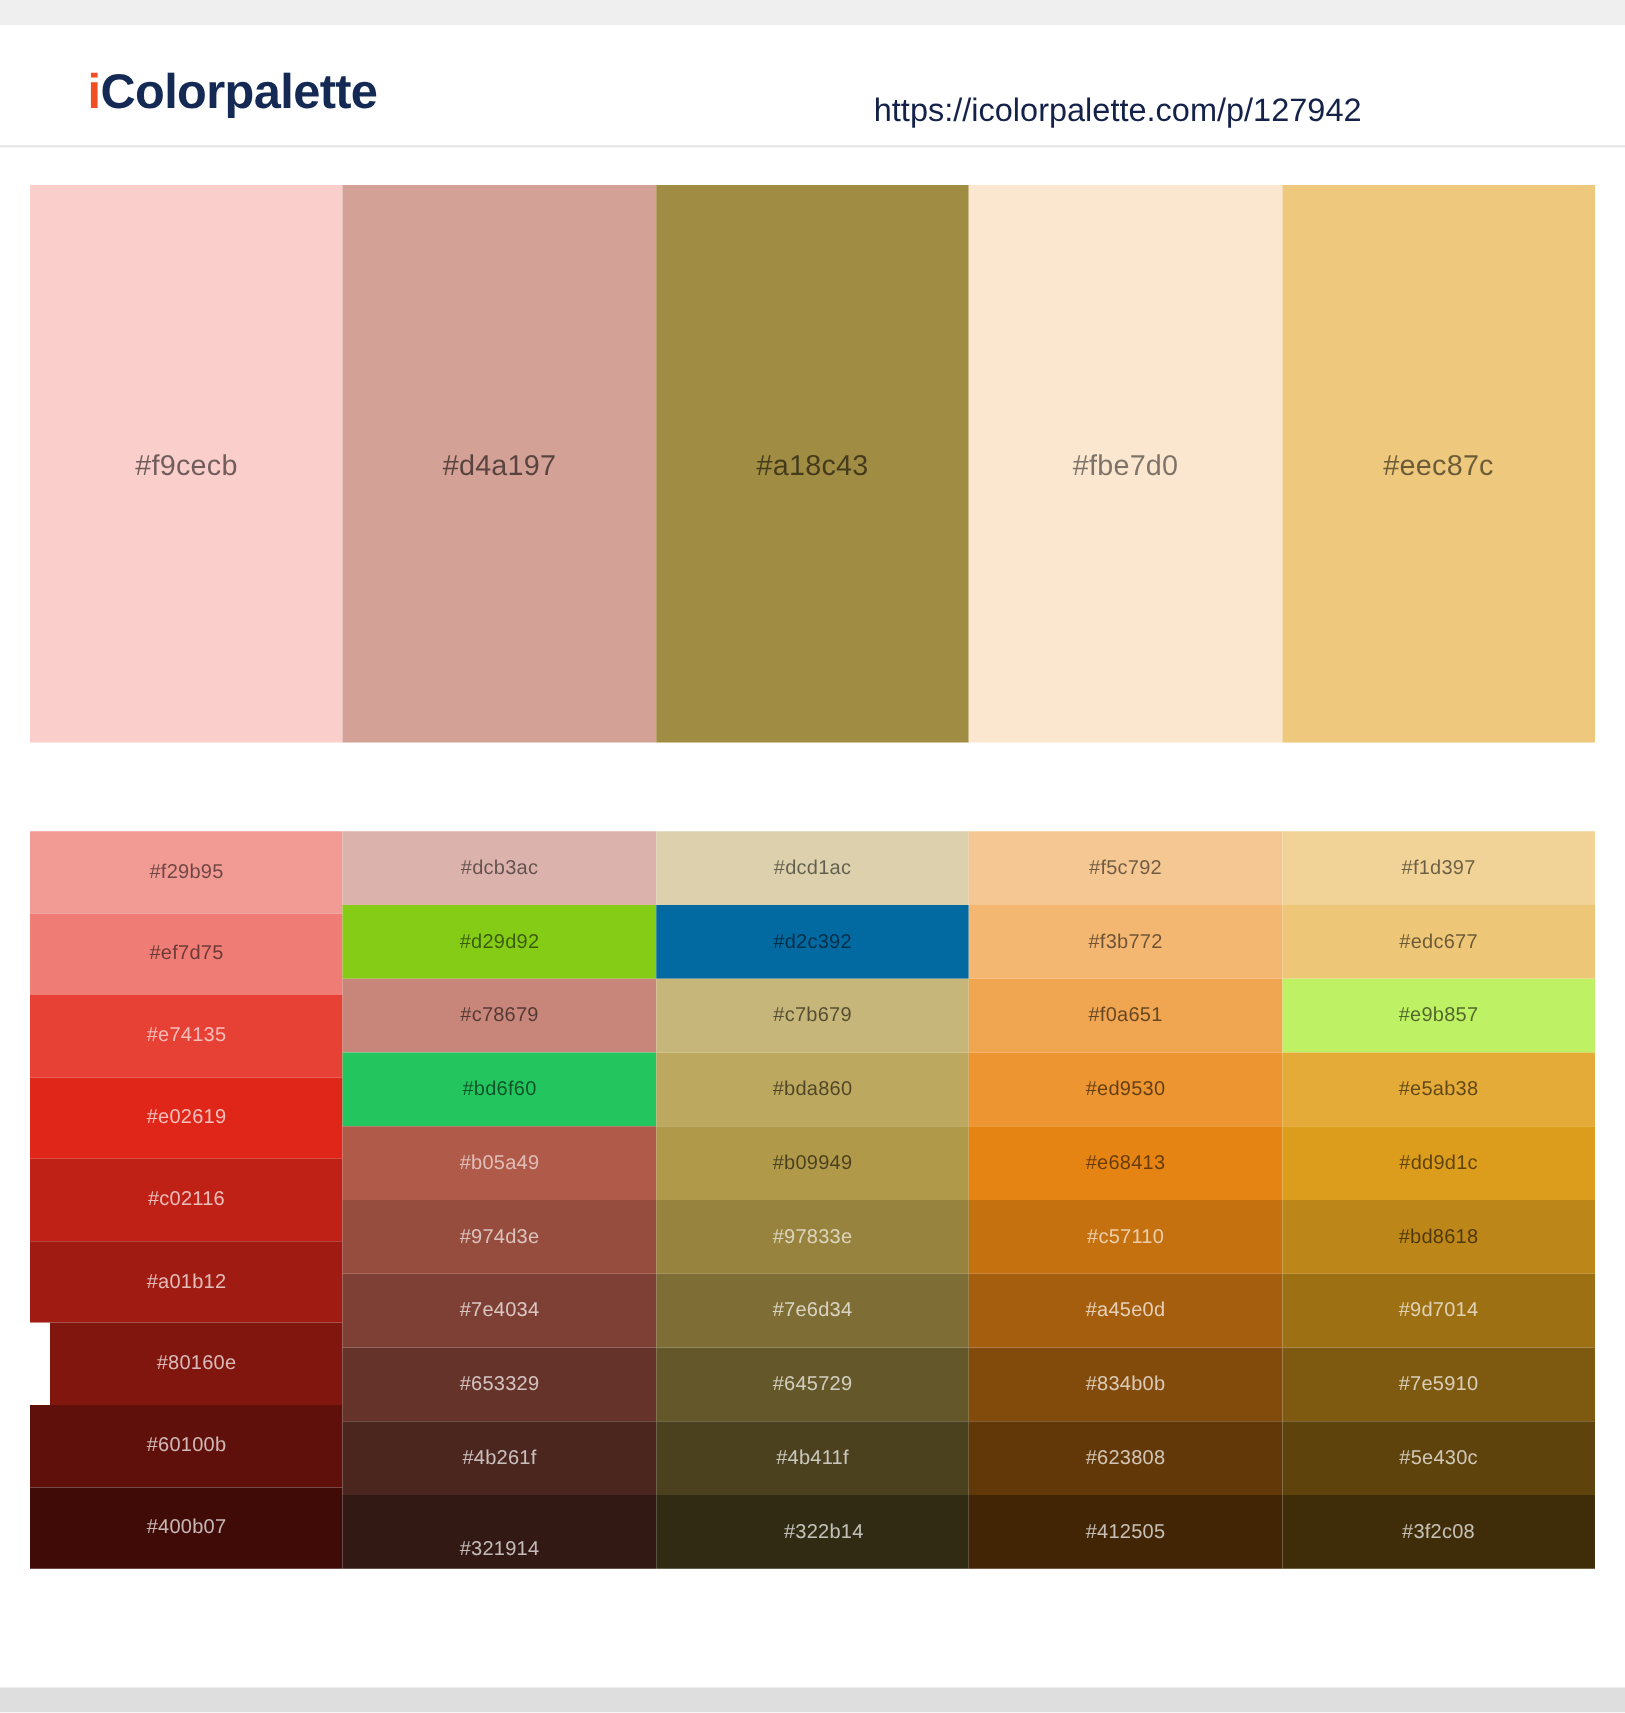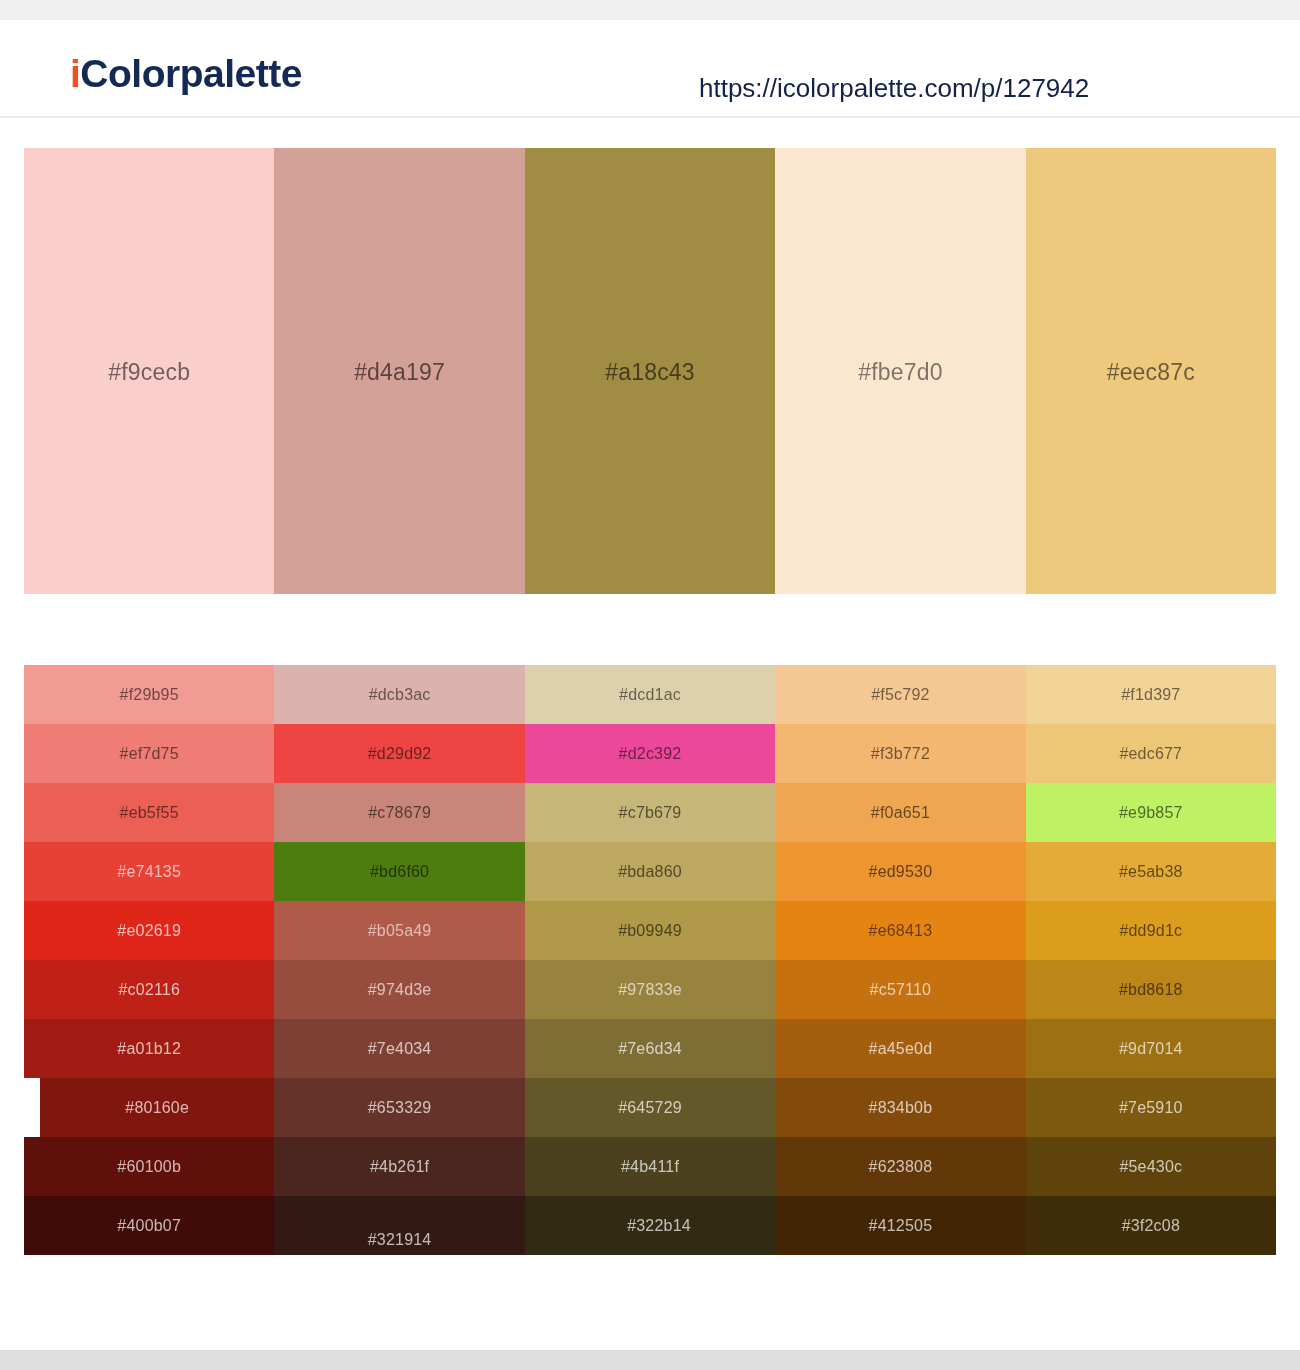--- a/index.html
+++ b/index.html
@@ -153,23 +153,20 @@
     </div>
 
   <div class="shade-grid">
       <div class="shade-col">
         <div class="shade-cell" style="background: rgb(242, 155, 149);">
           <span class="shade-label" style="color: rgba(0, 0, 0, 0.55);">#f29b95</span>
         </div>
         <div class="shade-cell" style="background: rgb(239, 125, 117);">
           <span class="shade-label" style="color: rgba(0, 0, 0, 0.55);">#ef7d75</span>
         </div>
-        <div class="shade-cell" style="background: rgb(235, 95, 85);">
-          <span class="shade-label" style="color: rgba(0, 0, 0, 0.55);">#eb5f55</span>
-        </div>
         <div class="shade-cell" style="background: rgb(231, 65, 53);">
           <span class="shade-label" style="color: rgba(255, 255, 255, 0.65);">#e74135</span>
         </div>
         <div class="shade-cell" style="background: rgb(224, 38, 25);">
           <span class="shade-label" style="color: rgba(255, 255, 255, 0.7);">#e02619</span>
         </div>
         <div class="shade-cell" style="background: rgb(192, 33, 22);">
           <span class="shade-label" style="color: rgba(255, 255, 255, 0.7);">#c02116</span>
         </div>
         <div class="shade-cell" style="background: rgb(160, 27, 18);">
@@ -182,27 +179,27 @@
           <span class="shade-label" style="color: rgba(255, 255, 255, 0.7);">#60100b</span>
         </div>
         <div class="shade-cell" style="background: rgb(64, 11, 7);">
           <span class="shade-label" style="color: rgba(255, 255, 255, 0.7);">#400b07</span>
         </div>
       </div>
       <div class="shade-col">
         <div class="shade-cell" style="background: rgb(220, 179, 172); text-align: right;">
           <span class="shade-label" style="color: rgba(0, 0, 0, 0.55);">#dcb3ac</span>
         </div>
-        <div class="shade-cell" style="background: #ef4444;">
+        <div class="shade-cell" style="background: #84cc16;">
           <span class="shade-label" style="color: rgba(0, 0, 0, 0.55);">#d29d92</span>
         </div>
         <div class="shade-cell" style="background: rgb(199, 134, 121);">
           <span class="shade-label" style="color: rgba(0, 0, 0, 0.58);">#c78679</span>
         </div>
-        <div class="shade-cell" style="background: #4d7c0f;">
+        <div class="shade-cell" style="background: #22c55e;">
           <span class="shade-label" style="color: rgba(0, 0, 0, 0.58);">#bd6f60</span>
         </div>
         <div class="shade-cell" style="background: rgb(176, 90, 73);">
           <span class="shade-label" style="color: rgba(255, 255, 255, 0.6);">#b05a49</span>
         </div>
         <div class="shade-cell" style="background: rgb(151, 77, 62);">
           <span class="shade-label" style="color: rgba(255, 255, 255, 0.65);">#974d3e</span>
         </div>
         <div class="shade-cell" style="background: rgb(126, 64, 52);">
           <span class="shade-label" style="color: rgba(255, 255, 255, 0.7);">#7e4034</span>
@@ -214,21 +211,21 @@
           <span class="shade-label" style="color: rgba(255, 255, 255, 0.7);">#4b261f</span>
         </div>
         <div class="shade-cell" style="background: rgb(50, 25, 20);">
           <span class="shade-label" style="color: rgba(255, 255, 255, 0.7); margin-top: 28px;">#321914</span>
         </div>
       </div>
       <div class="shade-col">
         <div class="shade-cell" style="background: rgb(220, 209, 172);">
           <span class="shade-label" style="color: rgba(0, 0, 0, 0.55);">#dcd1ac</span>
         </div>
-        <div class="shade-cell" style="background: #ec4899;">
+        <div class="shade-cell" style="background: #0369a1;">
           <span class="shade-label" style="color: rgba(0, 0, 0, 0.55);">#d2c392</span>
         </div>
         <div class="shade-cell" style="background: rgb(199, 182, 121);">
           <span class="shade-label" style="color: rgba(0, 0, 0, 0.58);">#c7b679</span>
         </div>
         <div class="shade-cell" style="background: rgb(189, 168, 96);">
           <span class="shade-label" style="color: rgba(0, 0, 0, 0.58);">#bda860</span>
         </div>
         <div class="shade-cell" style="background: rgb(176, 153, 73);">
           <span class="shade-label" style="color: rgba(0, 0, 0, 0.58);">#b09949</span>

